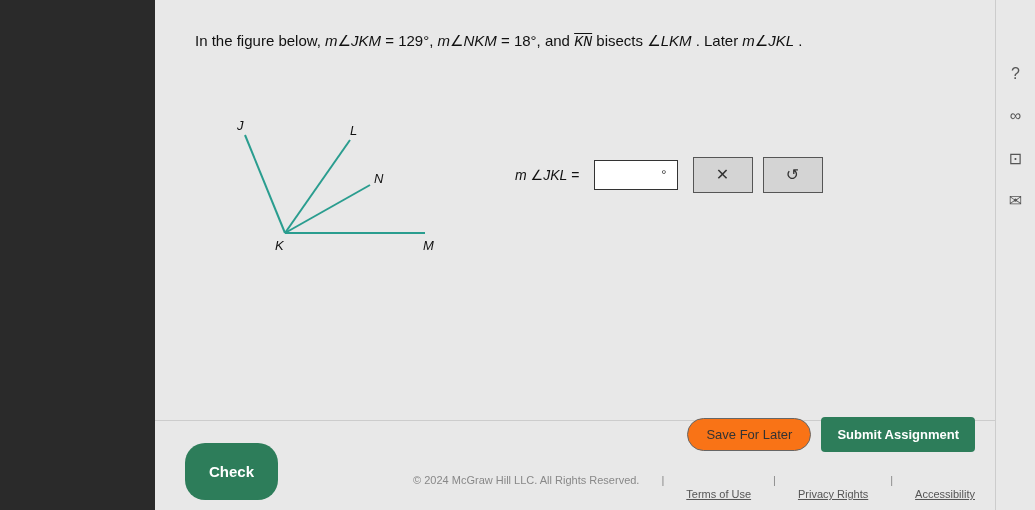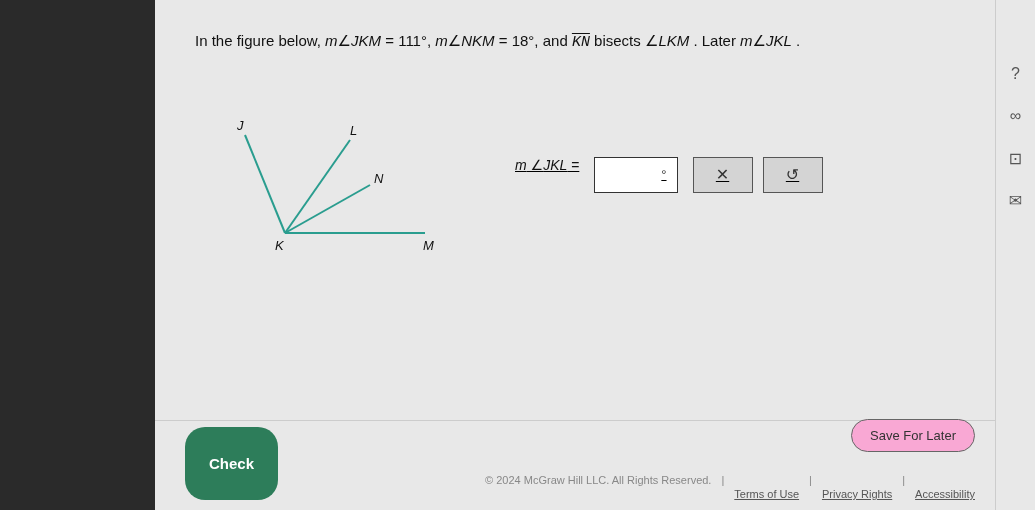--- a/index.html
+++ b/index.html
@@ -78,22 +78,22 @@
     
     .figure-container {
       width: 280px;
       height: 180px;
       flex-shrink: 0;
     }
 
     
     .answer-area {
       display: flex;
+      align-items: center;
       gap: 15px;
-      text-decoration: underline;
     }
 
     .angle-label {
       font-size: 14px;
       color: #111;
       white-space: nowrap;
     }
 
     .answer-box {
       display: flex;
@@ -158,41 +158,41 @@
       justify-content: space-between;
       padding: 10px 20px 10px 30px;
       border-top: 1px solid #ccc;
     }
 
     .check-button {
       background: #2d7d5a;
       color: #fff;
       border: none;
       border-radius: 20px;
-      padding: 28px 24px;
+      padding: 20px 24px;
       font-size: 15px;
       font-weight: bold;
       cursor: pointer;
     }
 
     .bottom-right {
       display: flex;
       flex-direction: column;
       align-items: flex-end;
       gap: 8px;
     }
 
     .save-submit-row {
       display: flex;
       gap: 10px;
       align-items: center;
     }
 
     .save-later-btn {
-      background: #f9a8d4;
+      background: #f97316;
       border: 1.5px solid #666;
       border-radius: 20px;
       padding: 8px 18px;
       font-size: 13px;
       cursor: pointer;
       color: #333;
     }
 
     .submit-btn {
       background: #2d7d5a;
@@ -202,21 +202,21 @@
       padding: 10px 16px;
       font-size: 13px;
       font-weight: bold;
       cursor: pointer;
     }
 
     .footer-links {
       font-size: 11px;
       color: #555;
       display: flex;
-      gap: 10px;
+      gap: 22px;
       align-items: center;
     }
 
     .footer-links a {
       color: #555;
       text-decoration: underline;
       cursor: pointer;
       margin-top: 28px;
     }
 
@@ -229,21 +229,21 @@
 
 <div class="left-sidebar"></div>
 
 <div class="main-content">
 
   <div class="problem-area">
 
     <div class="problem-statement">
       <span>In the figure below, </span>
       <span><i>m</i>∠<i>JKM</i></span>
-      <span> = 111°, </span>
+      <span> = 129°, </span>
       <span><i>m</i>∠<i>NKM</i></span>
       <span> = 18°, and </span>
       <span style="text-decoration:overline;font-family:Liberation Mono, monospace;"><i>KN</i></span>
       <span> bisects </span>
       <span>∠<i>LKM</i></span>
       <span>. Later </span>
       <span><i>m</i>∠<i>JKL</i></span>
       <span>.</span>
     </div>
 
@@ -289,20 +289,21 @@
 
     </div>
   </div>
 
   <div class="bottom-bar">
     <button class="check-button">Check</button>
 
     <div class="bottom-right">
       <div class="save-submit-row">
         <button class="save-later-btn">Save For Later</button>
+        <button class="submit-btn">Submit Assignment</button>
       </div>
       <div class="footer-links">
         <span>© 2024 McGraw Hill LLC. All Rights Reserved.</span>
         <span>|</span>
         <a>Terms of Use</a>
         <span>|</span>
         <a>Privacy Rights</a>
         <span>|</span>
         <a>Accessibility</a>
       </div>

